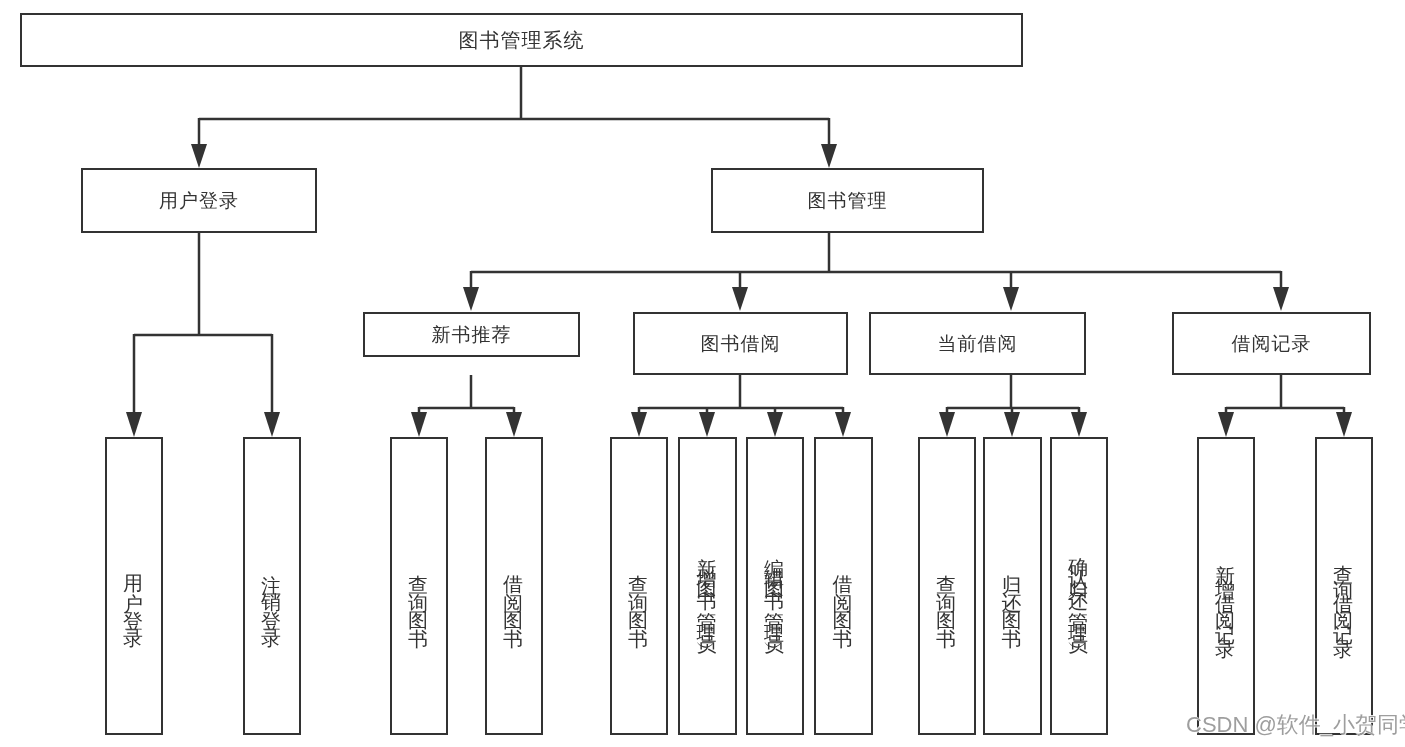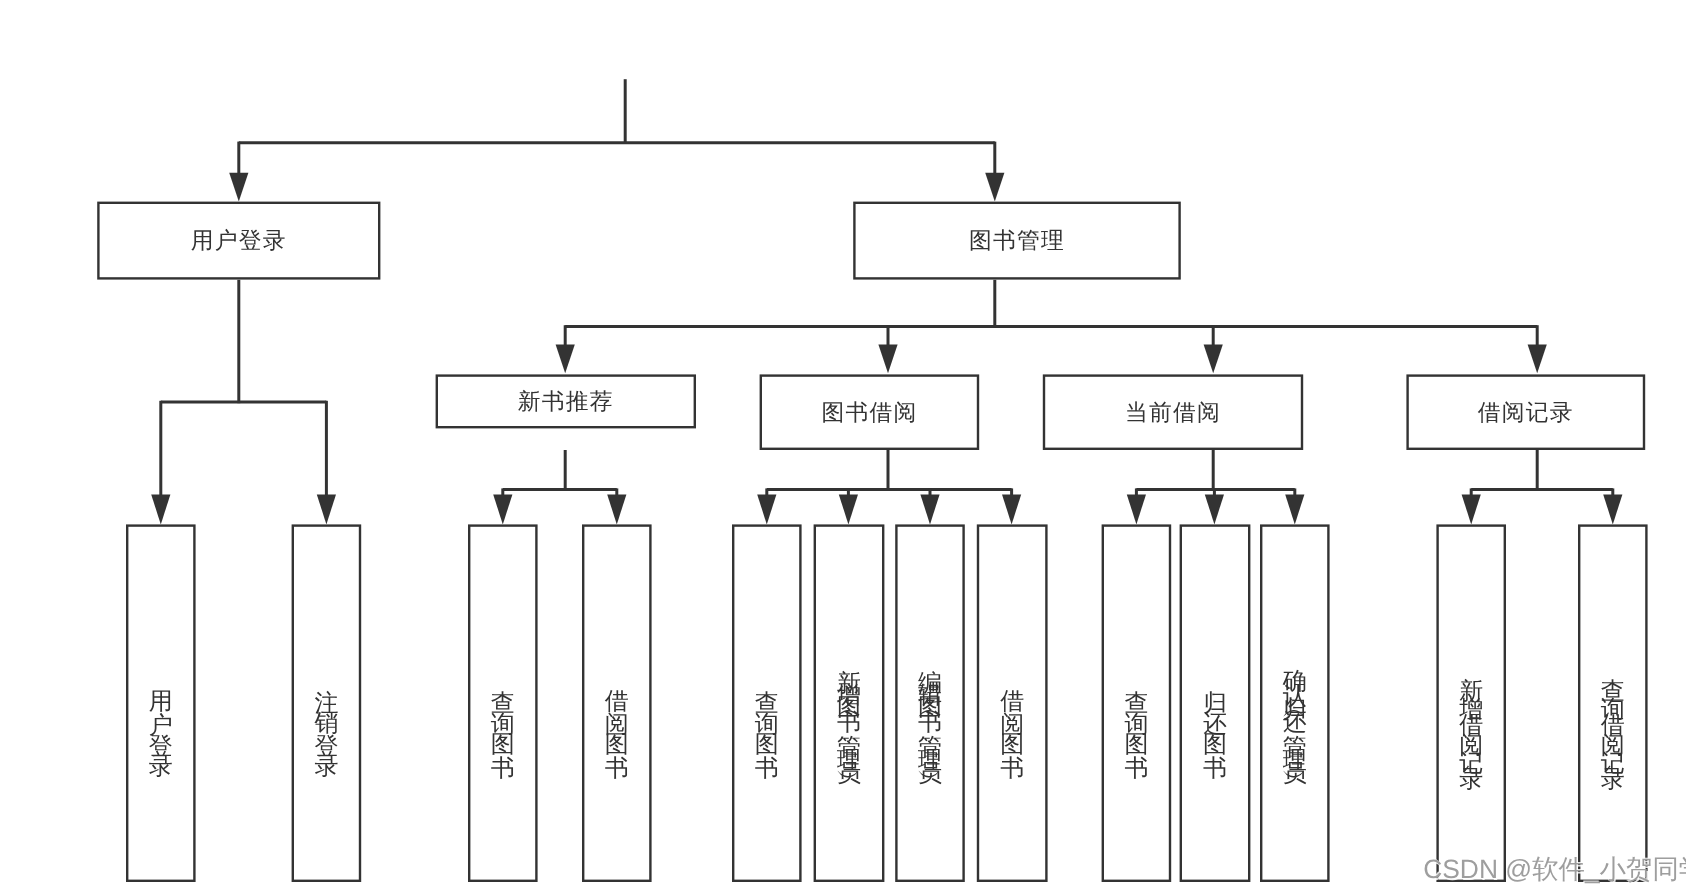--- a/index.html
+++ b/index.html
@@ -137,32 +137,35 @@
 
       <polygon points="939,412 955,412 947,437"></polygon>
       <polygon points="1004,412 1020,412 1012,437"></polygon>
       <polygon points="1071,412 1087,412 1079,437"></polygon>
 
       <polygon points="1218,412 1234,412 1226,437"></polygon>
       <polygon points="1336,412 1352,412 1344,437"></polygon>
     </g>
   </svg>
 
+  <div class="node title" style="left:20px; top:13px; width:1003px; height:54px;">
+    <span>图书管理系统</span>
+  </div>
 
   <div class="node" style="left:81px; top:168px; width:236px; height:65px;">
     <span>用户登录</span>
   </div>
   <div class="node" style="left:711px; top:168px; width:273px; height:65px;">
     <span>图书管理</span>
   </div>
 
   <div class="node" style="left:363px; top:312px; width:217px; height:45px;">
     <span>新书推荐</span>
   </div>
-  <div class="node" style="left:633px; top:312px; width:183px; height:63px;text-align:right;">
+  <div class="node" style="left:633px; top:312px; width:215px; height:63px;text-align:right;">
     <span>图书借阅</span>
   </div>
   <div class="node" style="left:869px; top:312px; width:217px; height:63px;">
     <span>当前借阅</span>
   </div>
   <div class="node" style="left:1172px; top:312px; width:199px; height:63px;justify-content:center;">
     <span>借阅记录</span>
   </div>
 
   <div class="leaf" style="left:105px; top:437px; width:58px; height:298px;">

